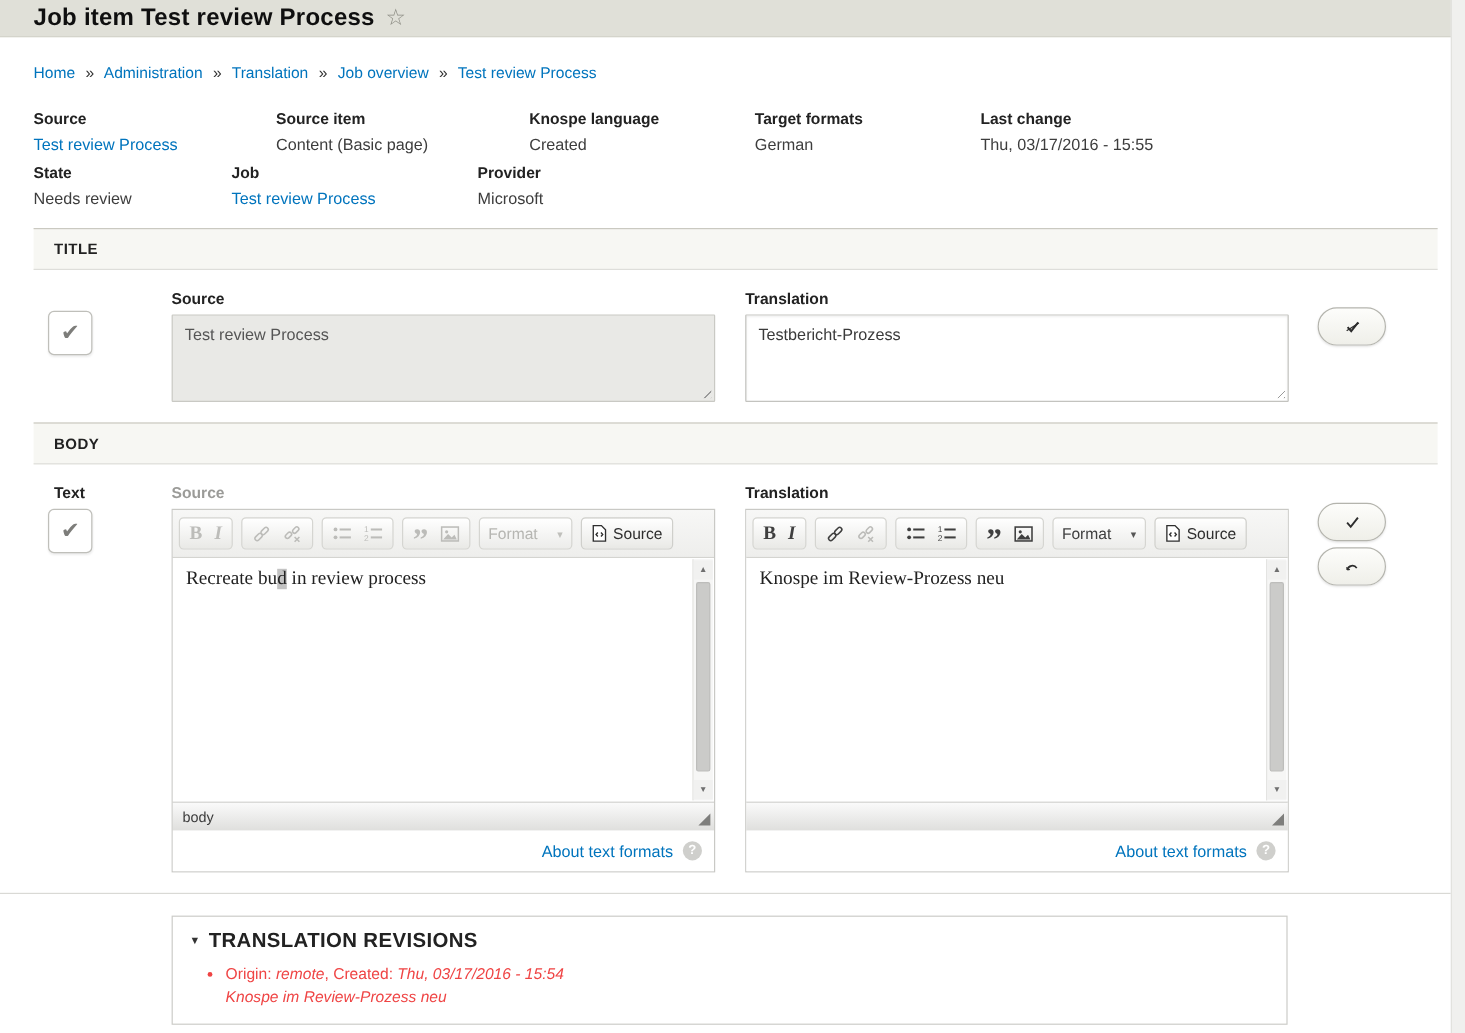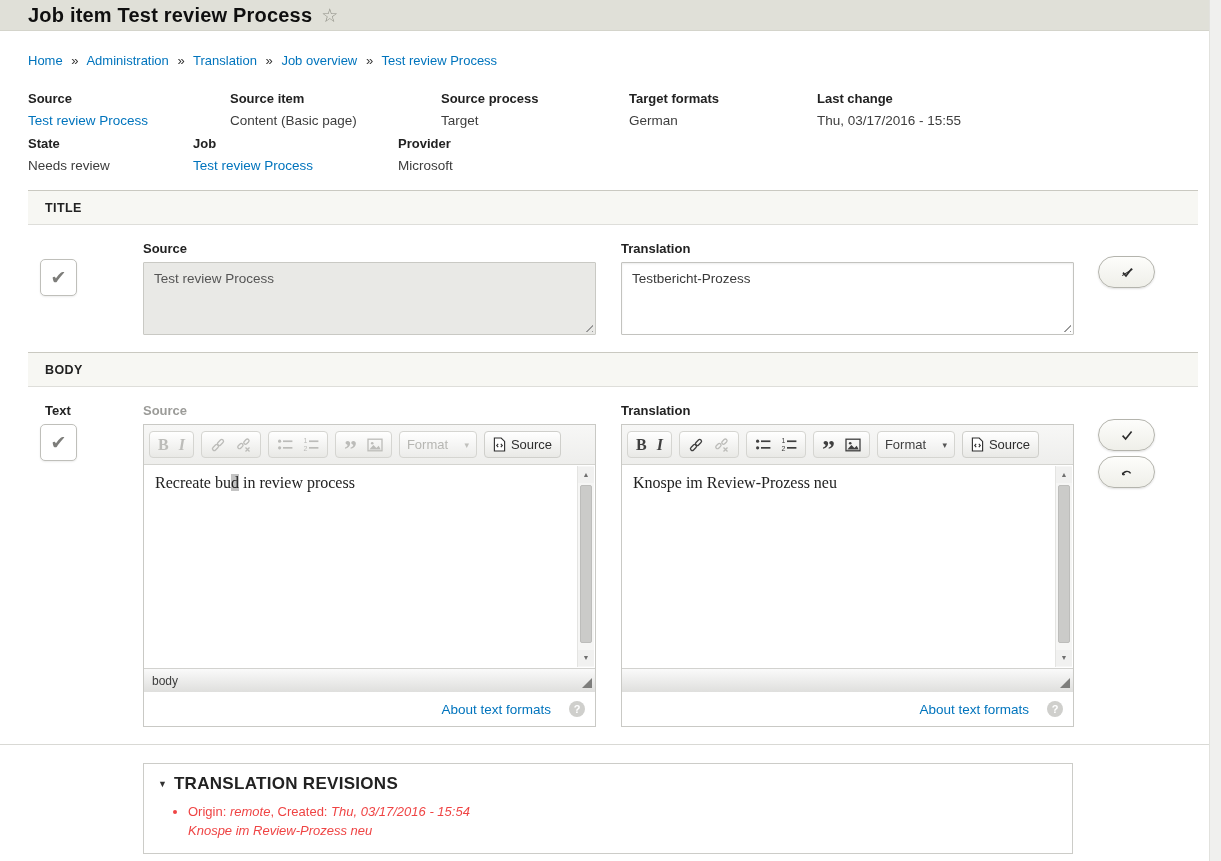--- a/index.html
+++ b/index.html
@@ -99,21 +99,21 @@
   .sthumb { position:absolute; left:2px; top:19px; width:12px; height:158px;
     background:#cbcbc9; border:1px solid #bdbdbb; border-radius:2px; cursor:grab; }
 
   .cke-path { position:relative; height:24px; background:linear-gradient(#fafafa,#dfdfdd);
     border-top:1px solid #d2d2cf; display:flex; align-items:center; padding:0 8px;
     font-size:12px; color:#3c3c3c; }
   .grip { position:absolute; right:3px; bottom:4px; width:0; height:0;
     border-left:10px solid transparent; border-bottom:10px solid #7e7e7c; cursor:nwse-resize; }
 
   .format-help { height:34px; display:flex; align-items:center; justify-content:flex-end;
-    gap:18px; padding-right:10px; background:#fff; }
+    gap:8px; padding-right:10px; background:#fff; }
   .format-help a { font-size:13.5px; color:var(--link,#0074bd); text-decoration:none; cursor:pointer; }
   .qmark { width:16px; height:16px; border-radius:50%; background:#cfcfcc; color:#fff;
     font-size:11px; font-weight:bold; display:flex; align-items:center; justify-content:center; cursor:pointer; }
 
   .divider { border:none; border-top:1px solid #d9d9d5; margin-top:17px; margin-left:-28px; width:1209px; }
 
   
   .revisions { margin:18px 0 0 115px; width:930px; border:1px solid #ccccc8;
     background:#fff; padding:10px 14px 12px; }
   .revisions summary { list-style:none; display:flex; align-items:center; gap:7px; cursor:pointer; outline:none; }
@@ -158,22 +158,22 @@
     <div class="info-row r1">
       <div class="info-col">
         <div class="ilabel">Source</div>
         <div class="ivalue"><a href="#">Test review Process</a></div>
       </div>
       <div class="info-col">
         <div class="ilabel">Source item</div>
         <div class="ivalue">Content (Basic page)</div>
       </div>
       <div class="info-col">
-        <div class="ilabel">Source process</div>
-        <div class="ivalue">Target</div>
+        <div class="ilabel">Knospe language</div>
+        <div class="ivalue">Created</div>
       </div>
       <div class="info-col">
         <div class="ilabel">Target formats</div>
         <div class="ivalue">German</div>
       </div>
       <div class="info-col">
         <div class="ilabel">Last change</div>
         <div class="ivalue">Thu, 03/17/2016 - 15:55</div>
       </div>
     </div>

